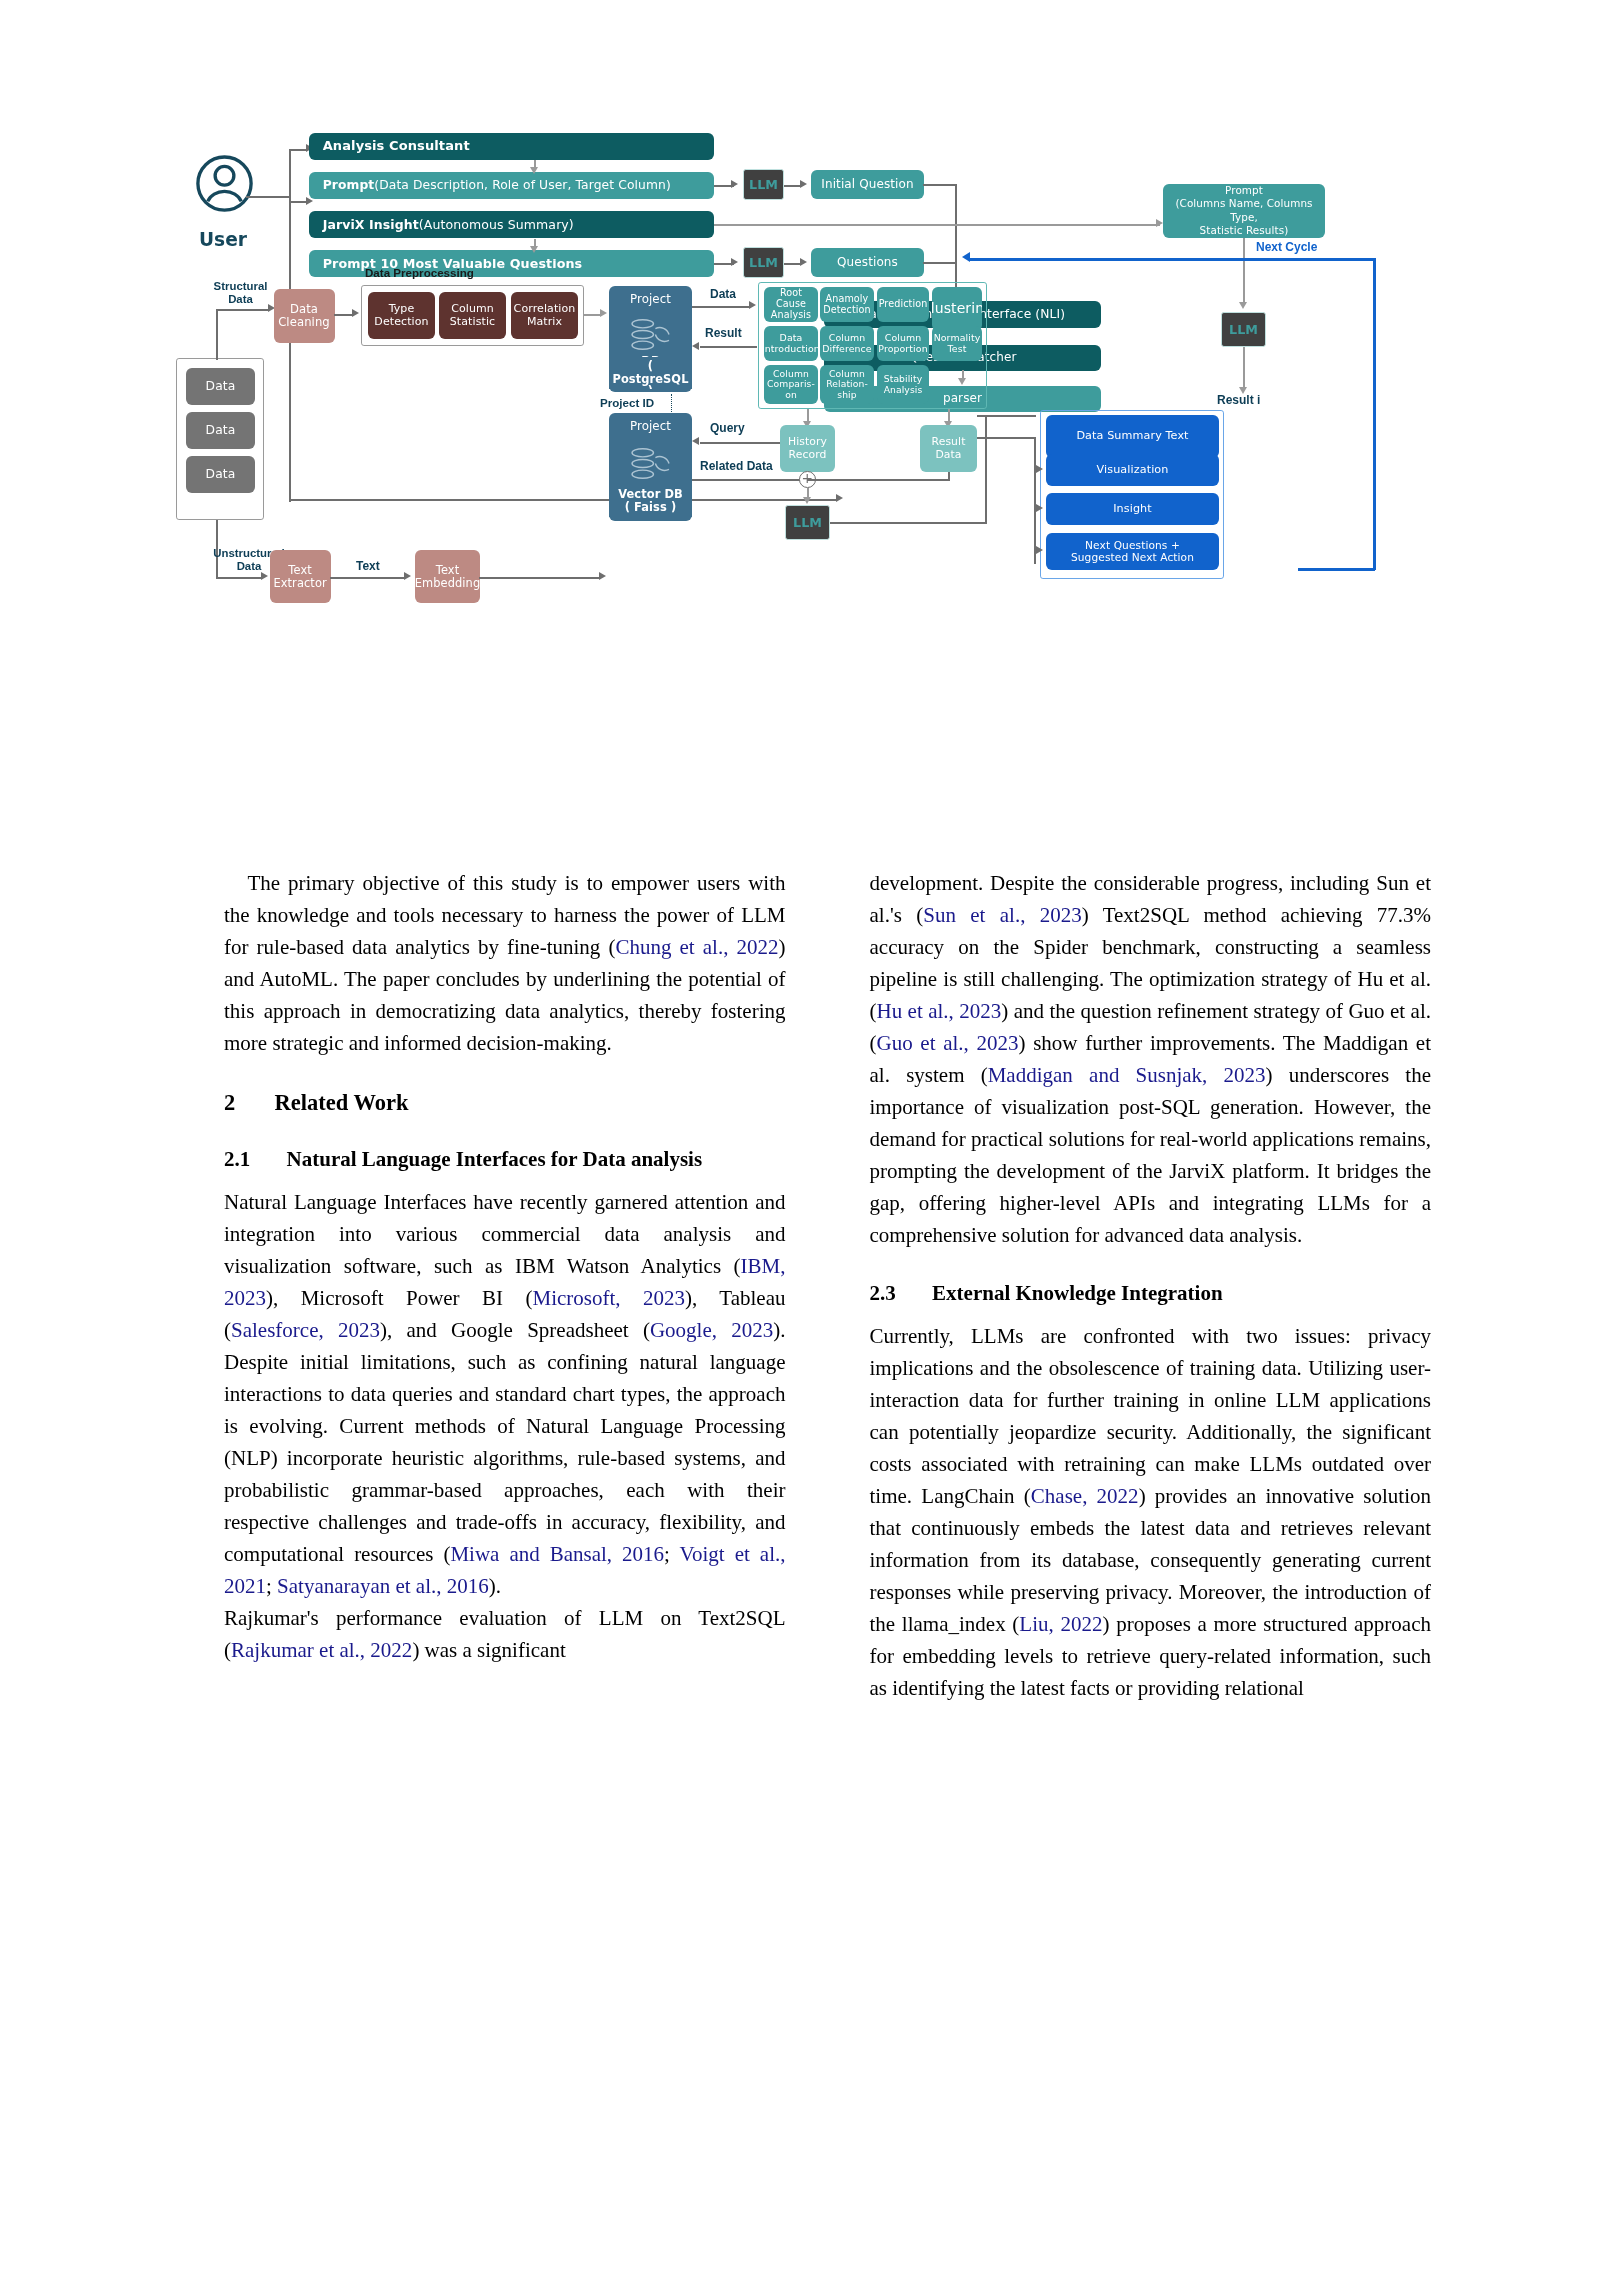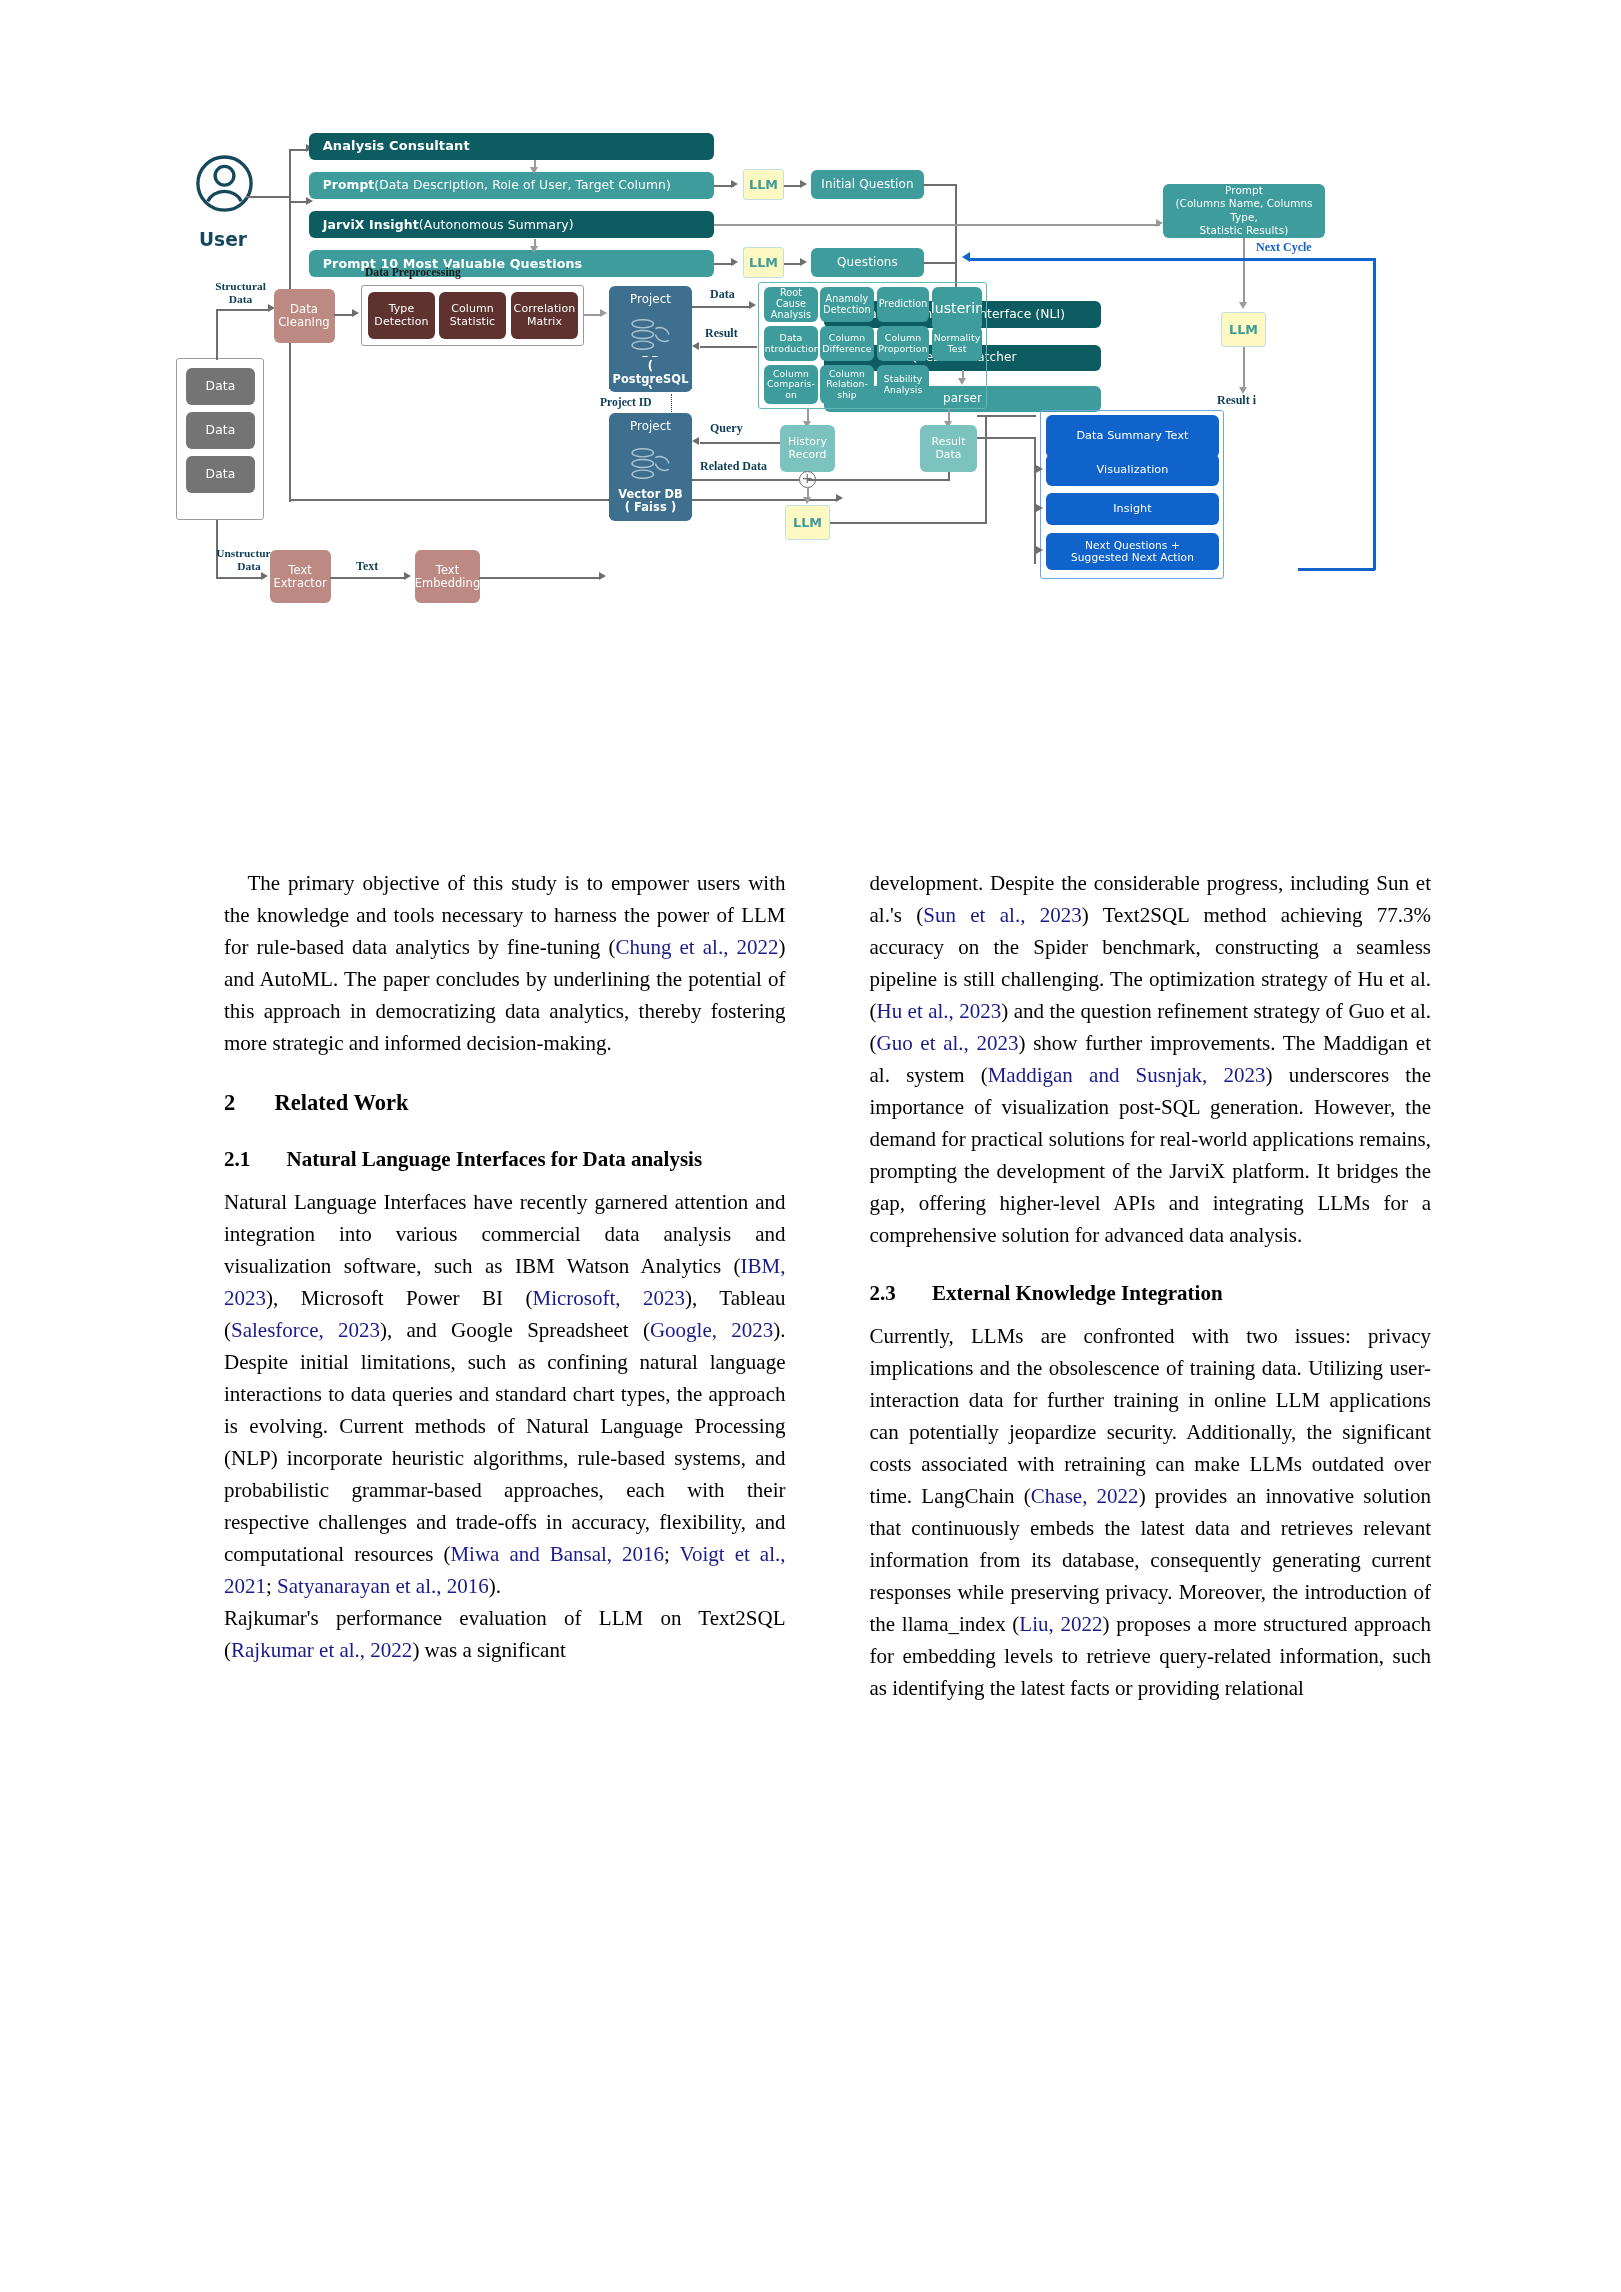--- a/index.html
+++ b/index.html
@@ -44,33 +44,33 @@
   .teal-mid  { background: #3e9c9c; }
   .teal-lt   { background: #7cc2bf; }
   .blue      { background: #1163cc; }
   .slate     { background: #3e6f8e; }
   .rose      { background: #bd8a83; }
   .rose-dk   { background: #5e332f; }
   .grey      { background: #747474; }
   .llm-box {
     position: absolute;
     border: 1.6px solid #bfe0de;
-    background: #fef9c3;
+    background: #404040;
     color: #3e9c9c;
     display: flex;
     align-items: center;
     justify-content: center;
     border-radius: 2.9px;
     font-weight: 600;
   }
   .lbl {
     position: absolute;
     color: #0d3d55;
     font-weight: 700;
-    font-family: Liberation Serif, serif;
+    font-family: Liberation Sans, sans-serif;
     white-space: pre-line;
     line-height: 1.15;
   }
   .lbl.plain { font-weight: 600; color: #1a1a1a; }
   .ln { position: absolute; background: #6e6e6e; }
   .ln.blu { background: #1163cc; }
   .ln.gry { background: #9a9a9a; }
   .frame {
     position: absolute;
     border: 1.6px solid #9a9a9a;

